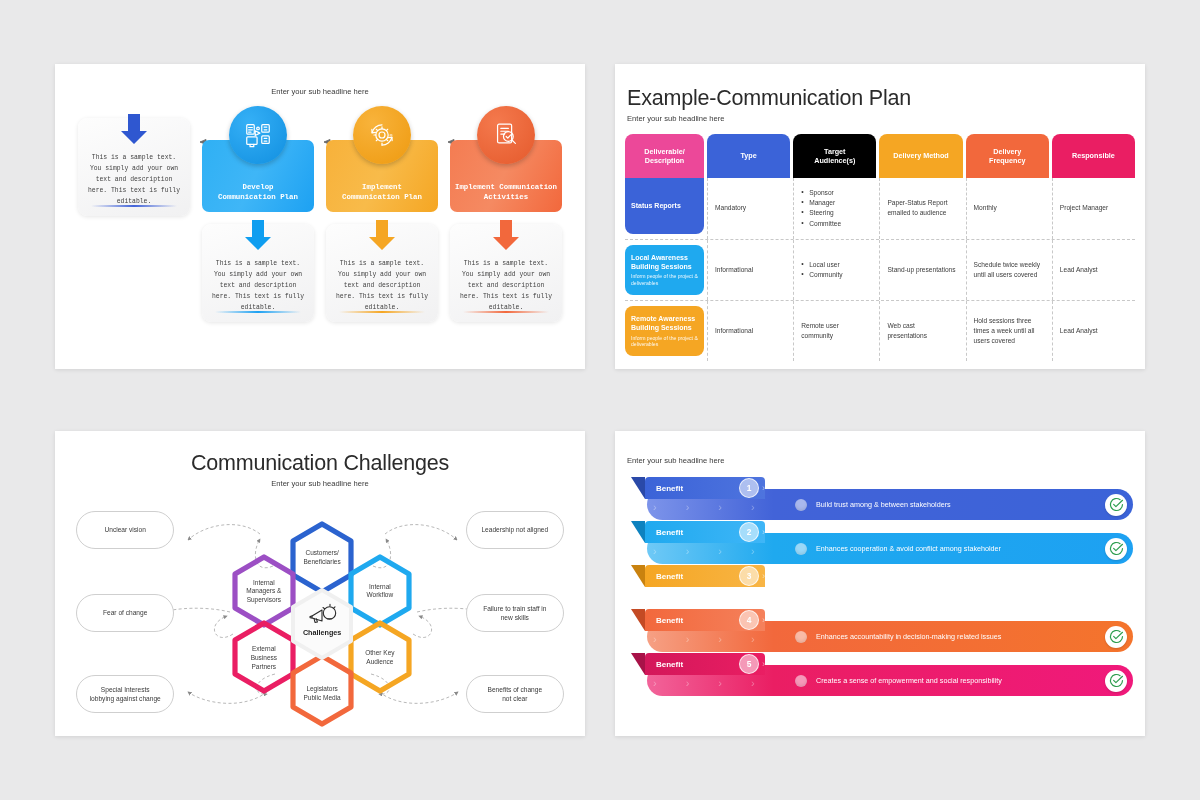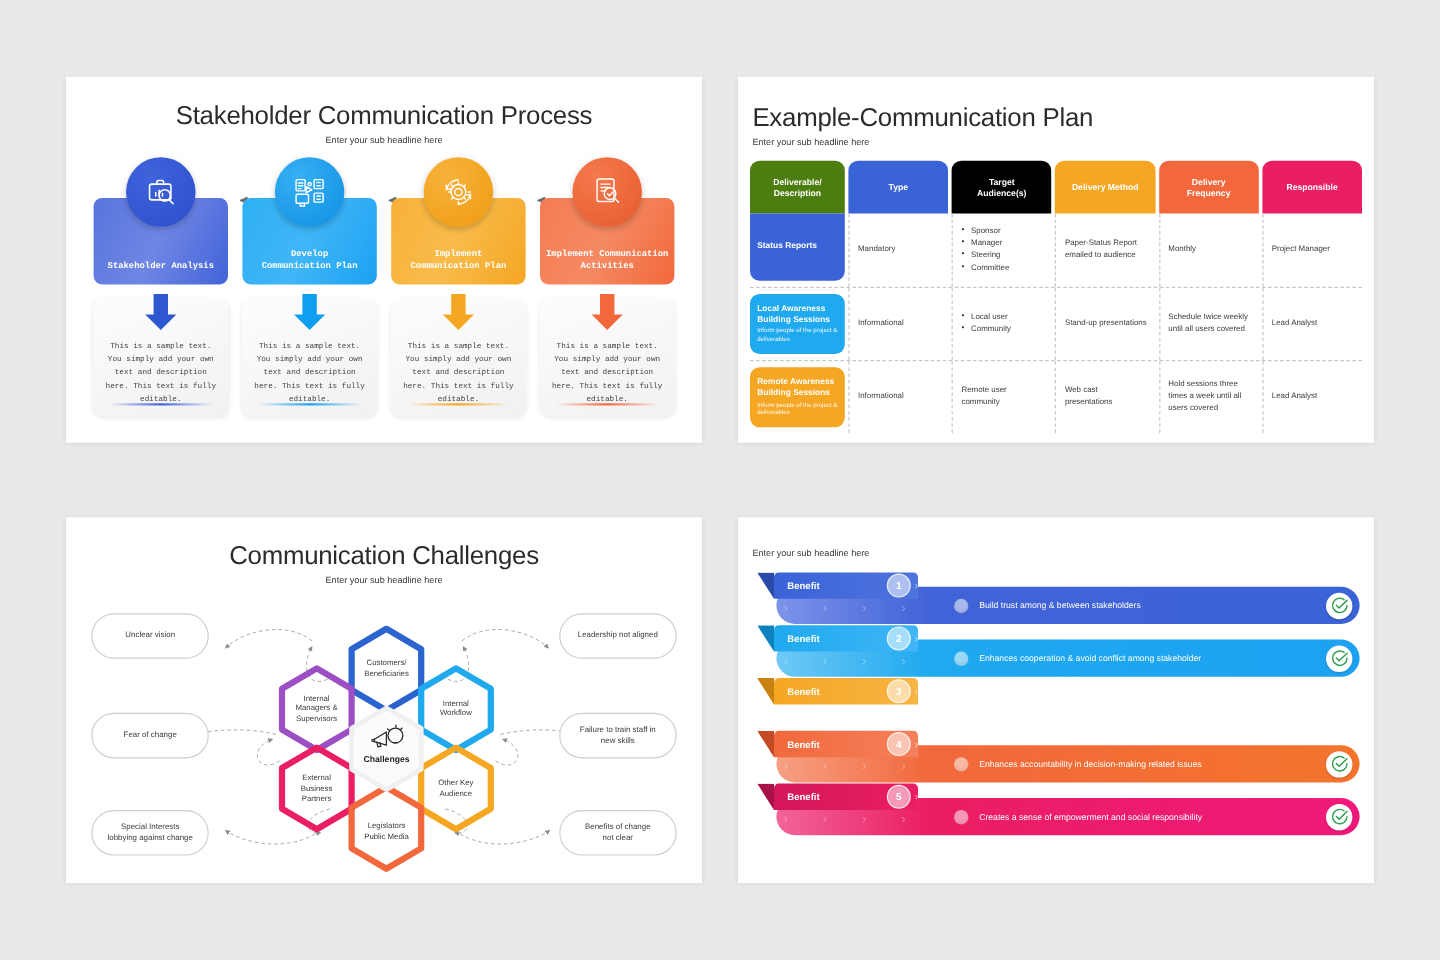--- a/index.html
+++ b/index.html
@@ -188,21 +188,20 @@
   }
   .ben-check svg { width: 15px; height: 15px; }
 </style>
 </head>
 <body style="background: rgb(233, 233, 234);">
 
 <div class="deck">
 
   <div class="slide" id="slide1">
     <div class="center-head">
-      <div class="s-title">Stakeholder Communication Process</div>
       <div class="s-sub">Enter your sub headline here</div>
     </div>
     <div class="proc-wrap">
       <div class="proc-arrow-row">
         <svg viewBox="0 0 530 12" preserveAspectRatio="none">
           <g stroke="#6b6b6b" stroke-width=".8" fill="#6b6b6b">
             <line x1="145" y1="6" x2="198" y2="6"></line>
             <polygon points="145,6 151,3.4 151,8.6"></polygon>
             <polygon points="198,6 192,3.4 192,8.6"></polygon>
             <line x1="269" y1="6" x2="322" y2="6"></line>
@@ -210,32 +209,20 @@
             <polygon points="322,6 316,3.4 316,8.6"></polygon>
             <line x1="393" y1="6" x2="446" y2="6"></line>
             <polygon points="393,6 399,3.4 399,8.6"></polygon>
             <polygon points="446,6 440,3.4 440,8.6"></polygon>
           </g>
         </svg>
       </div>
       <div class="proc-cols">
 
         <div class="proc-col">
-          <div class="proc-card" style="background:linear-gradient(115deg,#5775dd 0%,#6f86e4 48%,#4263d8 100%)">
-            <div class="proc-circle" style="background:radial-gradient(circle at 34% 28%,#3f63db,#2a4fc9)">
-              <svg viewBox="0 0 32 32" fill="none" stroke="#fff" stroke-width="1.4" stroke-linecap="round" stroke-linejoin="round">
-                <rect x="6" y="9" width="19" height="14" rx="2"></rect>
-                <path d="M12.5 9V7.2a1.4 1.4 0 0 1 1.4-1.4h3.2a1.4 1.4 0 0 1 1.4 1.4V9"></path>
-                <path d="M11.5 19.5v-3M14.5 19.5v-5M17.5 19.5v-2.2"></path>
-                <circle cx="19.5" cy="19" r="5"></circle>
-                <line x1="23.3" y1="22.8" x2="27" y2="26.5"></line>
-              </svg>
-            </div>
-            <div class="proc-card-label">Stakeholder Analysis</div>
-          </div>
           <div class="proc-down">
             <svg viewBox="0 0 34 34">
                 <path d="M11 2h12v17h7l-13 13L4 19h7z" fill="#2f57d0"></path>
               </svg>
           </div>
           <div class="proc-desc">
             <div class="proc-desc-text">This is a sample text. You simply add your own text and description here.  This text is fully editable.</div>
             <div class="proc-desc-bar" style="background:linear-gradient(90deg,rgba(66,99,216,0),#4263d8,rgba(66,99,216,0))"></div>
           </div>
         </div>
@@ -326,21 +313,21 @@
   </div>
 
   <div class="slide" id="slide2">
     <div class="left-head">
       <div class="s-title">Example-Communication Plan</div>
       <div class="s-sub">Enter your sub headline here</div>
     </div>
 
     <div class="tbl">
       <div class="tbl-head">
-        <div style="background:#4d7c0f;white-space:pre-line">Deliverable/
+        <div style="background:#ec4899;white-space:pre-line">Deliverable/
 Description</div>
         <div style="background:#3b63d8">Type</div>
         <div style="background:#000000;white-space:pre-line">Target
 Audience(s)</div>
         <div style="background:#f5a623">Delivery Method</div>
         <div style="background:#f2683c;white-space:pre-line">Delivery
 Frequency</div>
         <div style="background:#ea1e63">Responsible</div>
       </div>
 

